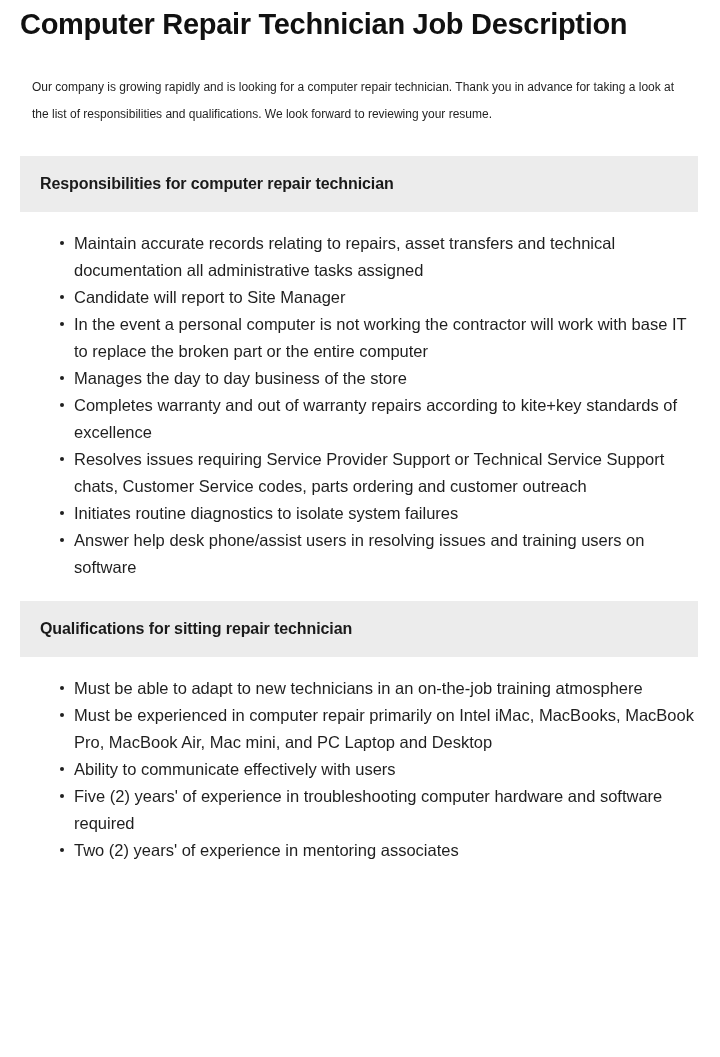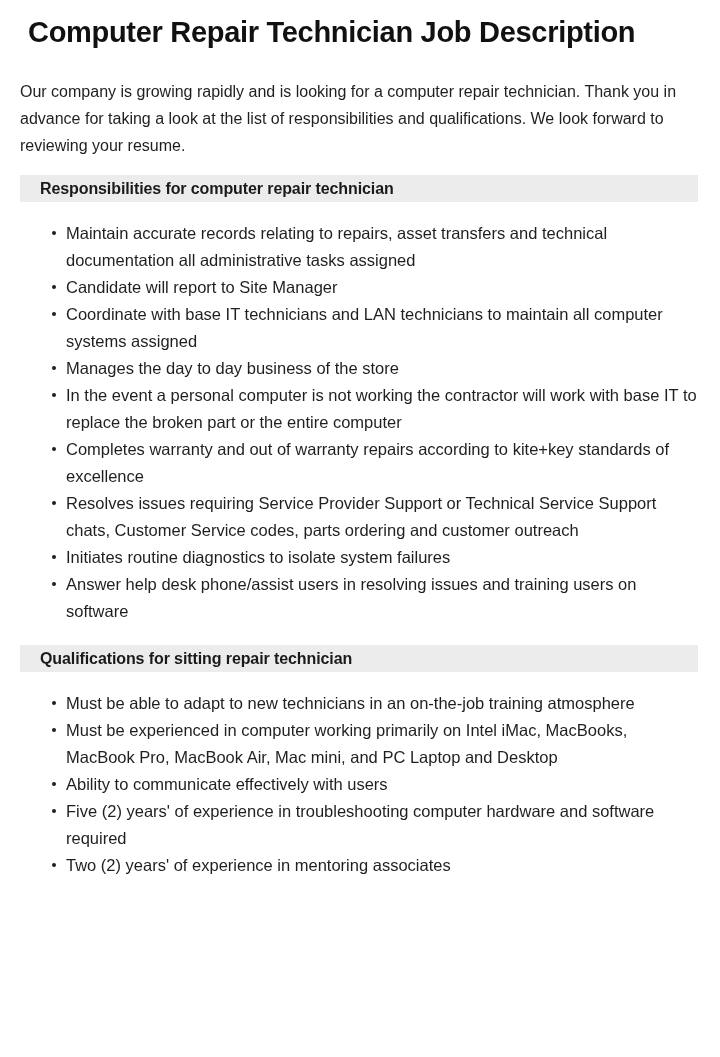--- a/index.html
+++ b/index.html
@@ -17,51 +17,51 @@
   }
 
   .page {
     width: 720px;
     box-sizing: border-box;
     padding: 0;
   }
 
   
   .job-title {
-    margin: 8px;
+    margin: 0;
     padding: 4px 20px 0 20px;
     font-size: 29px;
     line-height: 40px;
     font-weight: bold;
     letter-spacing: -0.3px;
     color: #111111;
     white-space: nowrap;
   }
 
   
   .intro {
-    margin: 0;
+    margin: 12px;
     padding: 18px 24px 0 20px;
-    font-size: 16px;
+    font-size: 12px;
     line-height: 27px;
     color: #1f1f1f;
     max-width: 690px;
   }
 
   
   .section {
     margin: 0;
   }
   .section-responsibilities { padding-top: 16px; }
   .section-qualifications   { padding-top: 20px; }
 
   .section-header {
     margin: 0 22px 0 20px;
     background: #ececec;
-    height: 27px;
+    height: 56px;
     display: flex;
     align-items: center;
     padding: 0 0 0 20px;
     box-sizing: border-box;
   }
   .section-header-text {
     font-size: 16px;
     font-weight: bold;
     color: #1a1a1a;
     letter-spacing: -0.1px;
@@ -71,21 +71,21 @@
   .bullet-list {
     margin: 0;
     padding: 18px 22px 0 58px;
     list-style: none;
   }
   .bullet-item {
     position: relative;
     font-size: 16.5px;
     line-height: 27px;
     color: #1f1f1f;
-    margin: 0 0 0 8px;
+    margin: 0 0 0 16px;
     padding: 0 0 0 0;
   }
   .bullet-item::before {
     content: "";
     position: absolute;
     left: -14px;
     top: 11px;
     width: 4px;
     height: 4px;
     border-radius: 50%;
@@ -101,36 +101,35 @@
 
   <p class="intro">Our company is growing rapidly and is looking for a computer repair technician. Thank you in advance for taking a look at the list of responsibilities and qualifications. We look forward to reviewing your resume.</p>
 
   <section class="section section-responsibilities">
     <div class="section-header">
       <span class="section-header-text">Responsibilities for computer repair technician</span>
     </div>
     <ul class="bullet-list">
       <li class="bullet-item">Maintain accurate records relating to repairs, asset transfers and technical documentation all administrative tasks assigned</li>
       <li class="bullet-item">Candidate will report to Site Manager</li>
-      <li class="bullet-item">Coordinate with base IT technicians and LAN technicians to maintain all computer systems assigned</li>
+      <li class="bullet-item">In the event a personal computer is not working the contractor will work with base IT to replace the broken part or the entire computer</li>
       <li class="bullet-item">Manages the day to day business of the store</li>
-      <li class="bullet-item">In the event a personal computer is not working the contractor will work with base IT to replace the broken part or the entire computer</li>
       <li class="bullet-item">Completes warranty and out of warranty repairs according to kite+key standards of excellence</li>
       <li class="bullet-item">Resolves issues requiring Service Provider Support or Technical Service Support chats, Customer Service codes, parts ordering and customer outreach</li>
       <li class="bullet-item">Initiates routine diagnostics to isolate system failures</li>
       <li class="bullet-item">Answer help desk phone/assist users in resolving issues and training users on software</li>
     </ul>
   </section>
 
   <section class="section section-qualifications">
     <div class="section-header">
       <span class="section-header-text">Qualifications for sitting repair technician</span>
     </div>
     <ul class="bullet-list">
       <li class="bullet-item">Must be able to adapt to new technicians in an on-the-job training atmosphere</li>
-      <li class="bullet-item">Must be experienced in computer working primarily on Intel iMac, MacBooks, MacBook Pro, MacBook Air, Mac mini, and PC Laptop and Desktop</li>
+      <li class="bullet-item">Must be experienced in computer repair primarily on Intel iMac, MacBooks, MacBook Pro, MacBook Air, Mac mini, and PC Laptop and Desktop</li>
       <li class="bullet-item">Ability to communicate effectively with users</li>
       <li class="bullet-item">Five (2) years' of experience in troubleshooting computer hardware and software required</li>
       <li class="bullet-item">Two (2) years' of experience in mentoring associates</li>
     </ul>
   </section>
 
 </div>
 
 </body></html>

